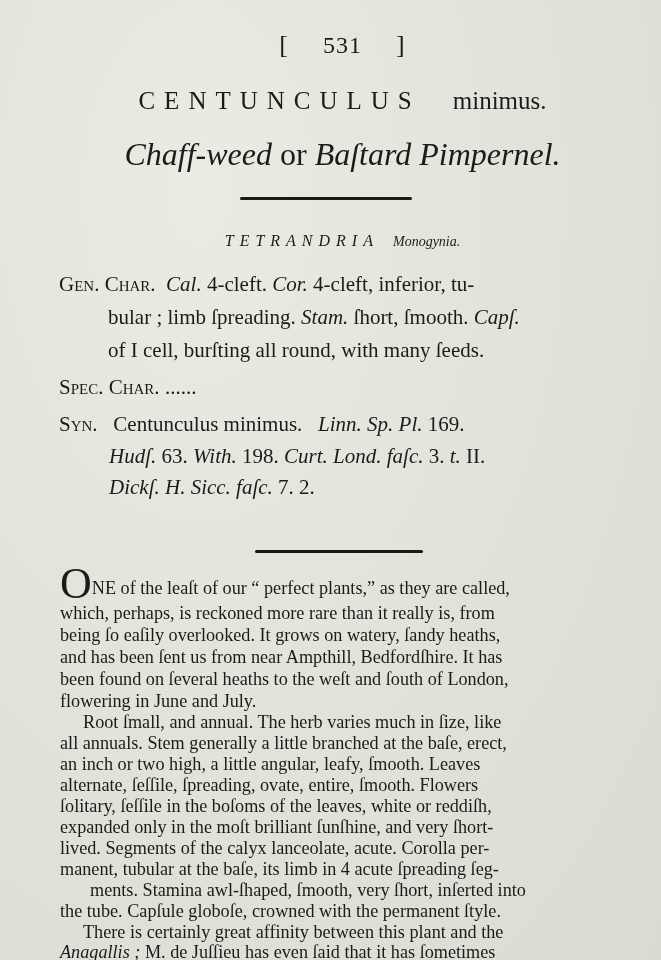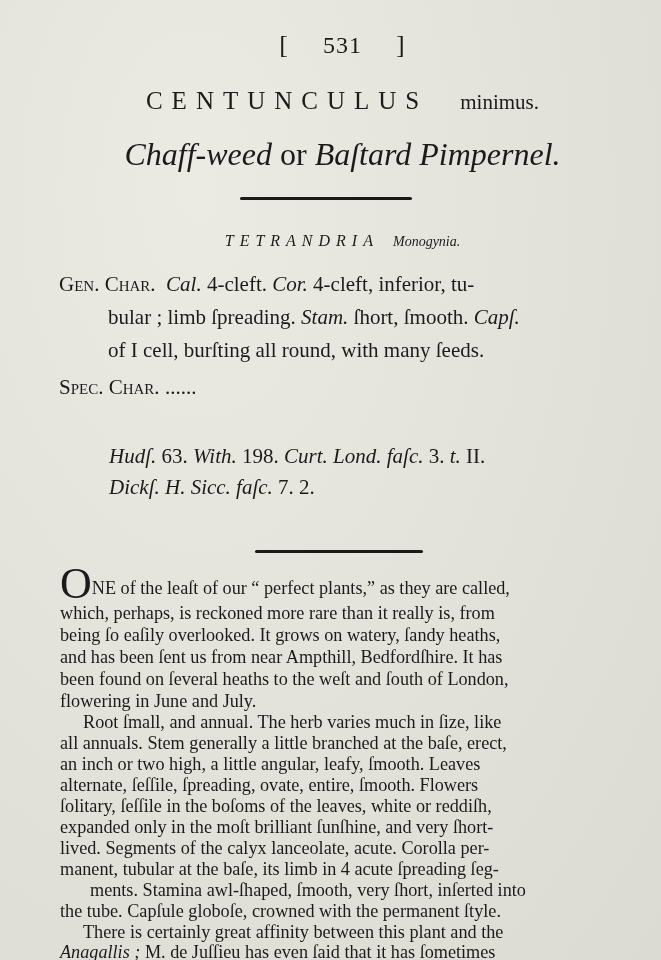--- a/index.html
+++ b/index.html
@@ -12,21 +12,21 @@
     position: relative;
   }
   .page { position: absolute; left: 12px; top: 0; width: 661px; height: 824px; }
   .abs { position: absolute; white-space: nowrap; }
   .center { left: 0; width: 661px; text-align: center; }
   .pagenum { top: 30px; font-size: 26px; letter-spacing: 1px; }
   .pagenum .br { font-size: 26px; }
   .pagenum .num { margin: 0 34px; font-size: 24px; }
   .title { top: 86px; font-size: 26px; }
   .title .genus { letter-spacing: 9px; font-size: 25px; }
-  .title .species { font-size: 21px; margin-left: 32px; }
+  .title .species { font-size: 25px; margin-left: 32px; }
   .common { top: 136px; font-size: 32px; font-style: italic; }
   .common .or { font-style: normal; }
   .rule { position: absolute; height: 3px; background: #1a1a18; border-radius: 2px; }
   .rule1 { left: 228px; top: 197px; width: 172px; }
   .rule2 { left: 243px; top: 550px; width: 168px; }
   .classline { top: 232px; font-size: 16px; }
   .classline .cls { font-style: italic; letter-spacing: 6px; font-size: 16px; }
   .classline .ord { font-style: italic; font-size: 14px; margin-left: 14px; }
   .line { font-size: 21px; }
   .sc { font-variant: small-caps; }
@@ -66,20 +66,23 @@
     <span>bular ; limb ſpreading.  </span><span class="it">Stam.</span><span> ſhort,  ſmooth.  </span><span class="it">Capſ.</span>
   </div>
   <div class="abs line" style="left:96px; top:338px;">
     <span>of  I cell,  burſting all round,  with many ſeeds.</span>
   </div>
 
   <div class="abs line" style="left:47px; top:375px;">
     <span class="sc">Spec. Char.</span><span> ......</span>
   </div>
 
+  <div class="abs line" style="left:47px; top:412px;">
+    <span class="sc">Syn.</span>&nbsp;&nbsp;&nbsp;<span>Centunculus  minimus.</span>&nbsp;&nbsp;&nbsp;<span class="it">Linn.  Sp.  Pl.</span>&nbsp;<span>169.</span>
+  </div>
   <div class="abs line" style="left:97px; top:444px;">
     <span class="it">Hudſ.</span><span> 63.  </span><span class="it">With.</span><span> 198.  </span><span class="it">Curt. Lond. faſc.</span><span> 3. </span><span class="it">t.</span><span> II.</span>
   </div>
   <div class="abs line" style="left:97px; top:475px;">
     <span class="it">Dickſ. H. Sicc. faſc.</span><span> 7. 2.</span>
   </div>
 
   <div class="rule rule2"></div>
 
   <div class="abs body" style="left:48px; top:569px;">

